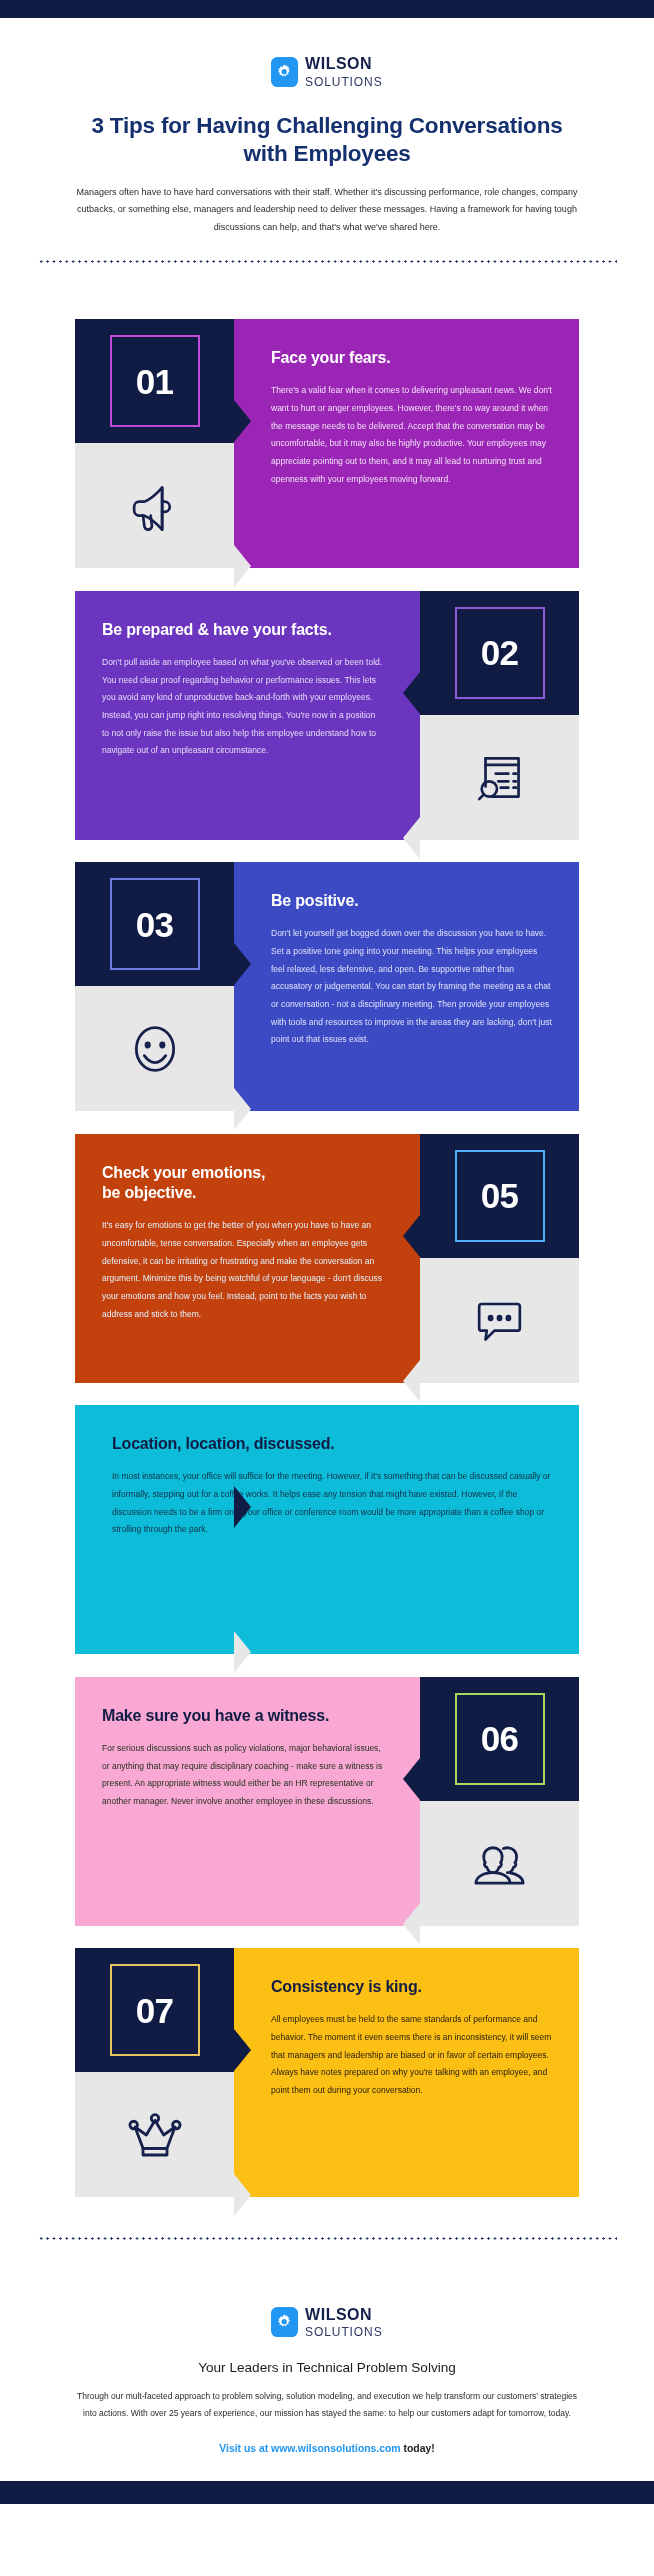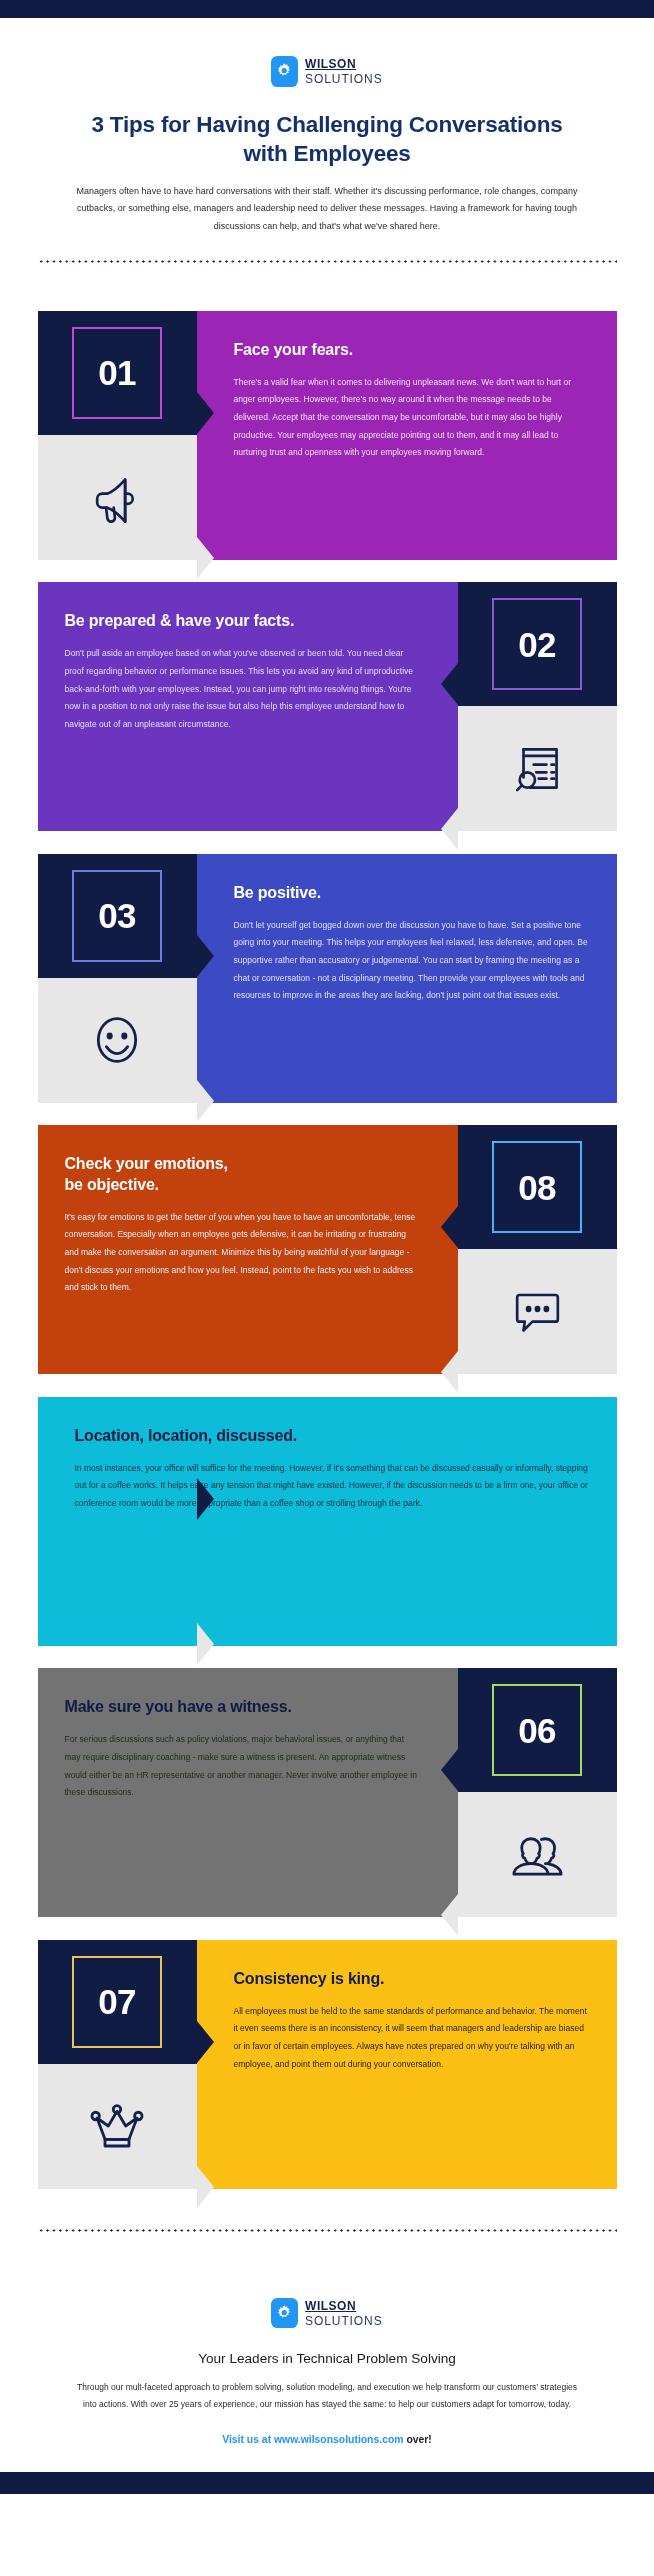--- a/index.html
+++ b/index.html
@@ -30,23 +30,22 @@
   .logo-mark {
     width: 26.5px; height: 30.5px;
     background: #2196f3;
     border-radius: 6.4px;
     display: flex; align-items: center; justify-content: center;
     flex: none;
   }
   .logo-mark svg { display: block; }
   .logo-words { text-align: left; line-height: 1; }
   .logo-name {
-    font-size: 12px; font-weight: bold; letter-spacing: 0.5px;
+    font-size: 16px; font-weight: bold; letter-spacing: 0.5px;
     color: #15204c;
-    text-decoration: underline;
   }
   .logo-sub {
     font-size: 12px; letter-spacing: 0.9px; color: #2c3762;
     margin-top: 3.2px;
   }
 
   .title {
     margin: 24px auto 0;
     width: 481px;
     font-size: 22.5px;
@@ -70,21 +69,21 @@
     width: 579px;
     margin: 24px auto 0;
     height: 3.2px;
     background-image: radial-gradient(circle, #1b2a5e 1px, rgba(0,0,0,0) 1.3px);
     background-size: 6.4px 3.2px;
     background-repeat: repeat-x;
     background-position: 0 center;
   }
 
   
-  .cards { width: 579px; margin: 8px auto; padding-top: 40px; }
+  .cards { width: 504px; margin: 16px auto; padding-top: 40px; }
 
   .card {
     position: relative;
     display: flex;
     min-height: 249px;
     margin-bottom: 22.5px;
   }
   .card:last-child { margin-bottom: 0; }
 
   
@@ -320,21 +319,21 @@
         <div class="body">
           <div class="card-title" style="color:#ffffff">
             <span style="display:block">Check your emotions,</span>
             <span style="display:block">be objective.</span>
           </div>
           <div class="card-text" style="color:#e3f1fd">It's easy for emotions to get the better of you when you have to have an uncomfortable, tense conversation. Especially when an employee gets defensive, it can be irritating or frustrating and make the conversation an argument. Minimize this by being watchful of your language - don't discuss your emotions and how you feel. Instead, point to the facts you wish to address and stick to them.</div>
         </div>
         <div class="stack">
           <div class="num-block">
             <div class="num-square" style="border-color:#4fb0f7">
-              <span>08</span>
+              <span>05</span>
             </div>
           </div>
           <div class="icon-block">
             <span>
               <svg width="61" height="61" viewBox="0 0 48 48">
                 <path fill="none" stroke="#15204c" stroke-width="2.1" stroke-linecap="round" stroke-linejoin="round" d="M10 11h28a2 2 0 0 1 2 2v17a2 2 0 0 1-2 2H20l-7 7 1-7h-4a2 2 0 0 1-2-2V13a2 2 0 0 1 2-2z"></path>
                 <ellipse cx="17" cy="22" rx="2.3" ry="2.6" fill="#15204c"></ellipse>
                 <ellipse cx="24" cy="22" rx="2.3" ry="2.6" fill="#15204c"></ellipse>
                 <ellipse cx="31" cy="22" rx="2.3" ry="2.6" fill="#15204c"></ellipse>
               </svg>
@@ -347,21 +346,21 @@
       <div class="card" style="background: rgb(12, 188, 216);">
         <div class="body">
           <div class="card-title" style="color:#101c44">
             <span style="display:block">Location, location, discussed.</span>
           </div>
           <div class="card-text" style="color:#123048">In most instances, your office will suffice for the meeting. However, if it's something that can be discussed casually or informally, stepping out for a coffee works. It helps ease any tension that might have existed. However, if the discussion needs to be a firm one, your office or conference room would be more appropriate than a coffee shop or strolling through the park.</div>
         </div>
         <div class="notch n1"></div>
         <div class="notch n2"></div>
       </div>
-      <div class="card flip" style="background: #737373;">
+      <div class="card flip" style="background: #f9a8d4;">
         <div class="body">
           <div class="card-title" style="color:#101c44">
             <span style="display:block">Make sure you have a witness.</span>
           </div>
           <div class="card-text" style="color:#1d2b17">For serious discussions such as policy violations, major behavioral issues, or anything that may require disciplinary coaching - make sure a witness is present. An appropriate witness would either be an HR representative or another manager. Never involve another employee in these discussions.</div>
         </div>
         <div class="stack">
           <div class="num-block">
             <div class="num-square" style="border-color:#a6d95f">
               <span>06</span>
@@ -423,20 +422,20 @@
       </div>
       <div class="logo-words">
         <div class="logo-name">WILSON</div>
         <div class="logo-sub">SOLUTIONS</div>
       </div>
     </div>
 
     <h2 class="footer-title">Your Leaders in Technical Problem Solving</h2>
     <p class="footer-text">Through our mult-faceted approach to problem solving, solution modeling, and execution we help transform our customers’ strategies into actions. With over 25 years of experience, our mission has stayed the same: to help our customers adapt for tomorrow, today.</p>
     <p class="footer-cta">
-      <span class="link">Visit us at www.wilsonsolutions.com</span><span> over!</span>
+      <span class="link">Visit us at www.wilsonsolutions.com</span><span> today!</span>
     </p>
     <div class="footer-spacer"></div>
   </div>
 
   <div class="bar-bottom"></div>
 </div>
 
 
 </body></html>

